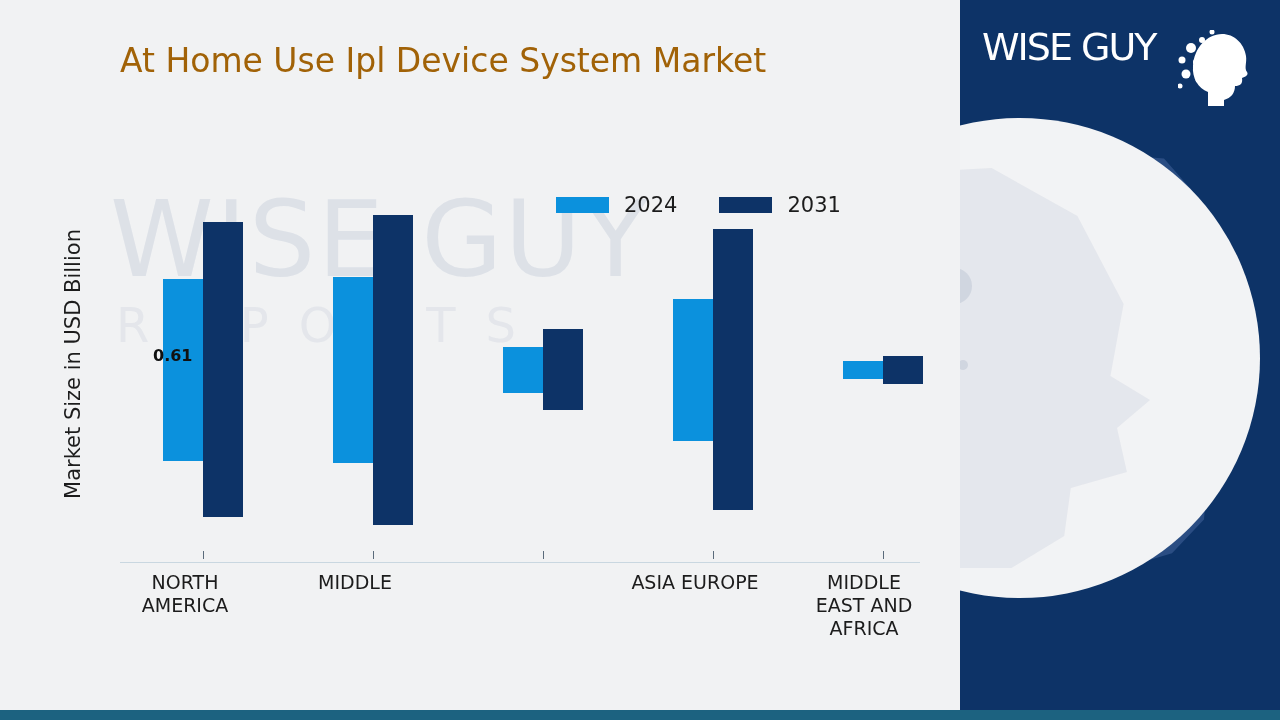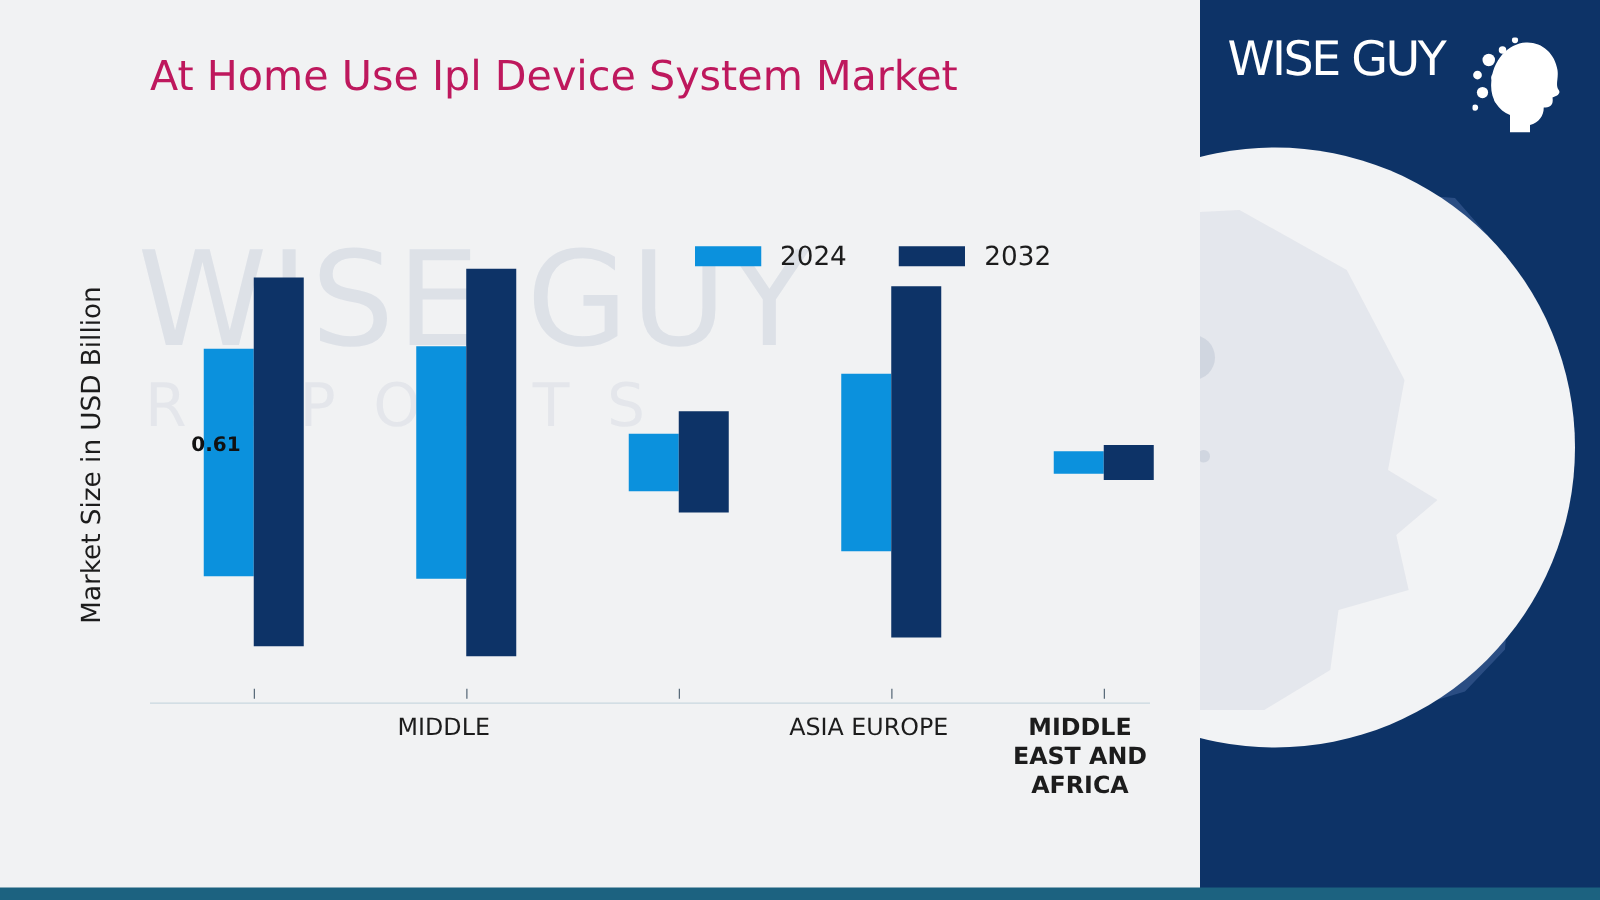--- a/index.html
+++ b/index.html
@@ -51,21 +51,21 @@
   .logo-head{
     position:absolute; right:6px; top:4px; width:78px; height:76px;
   }
   .ldot{ position:absolute; border-radius:50%; background:#ffffff; }
 
   
   .chart-wrap{ position:absolute; left:0; top:0; width:960px; height:720px; }
 
   .title{
     position:absolute; left:120px; top:40px; width:700px;
-    font-size:33px; line-height:42px; color:#be185d; font-weight:400;
+    font-size:33px; line-height:42px; color:#a16207; font-weight:400;
   }
 
   .watermark{
     position:absolute; left:110px; top:185px; width:760px; height:290px;
     pointer-events:none; user-select:none;
   }
   .wm-line1{
     font-size:105px; font-weight:400; color:#d7dce4; opacity:.75;
     letter-spacing:2px; line-height:110px; white-space:nowrap;
   }
@@ -138,21 +138,21 @@
 
     <div class="ylabel">Market Size in USD Billion</div>
 
     <div class="legend">
       <div class="legend-item">
         <span class="legend-swatch" style="background:#0b91dd"></span>
         <span class="legend-text">2024</span>
       </div>
       <div class="legend-item">
         <span class="legend-swatch" style="background:#0d3367"></span>
-        <span class="legend-text">2032</span>
+        <span class="legend-text">2031</span>
       </div>
     </div>
 
     <div class="plot">
       <div class="axis-line"></div>
 
       <div class="group" style="left:18px; width:130px;">
         <div class="bar b2024" style="height:182px"></div>
         <div class="bar b2032" style="height:295px"></div>
         <div class="tick" style="left:65px;"></div>
@@ -177,23 +177,24 @@
         <div class="tick" style="left:65px;"></div>
       </div>
 
       <div class="group" style="left:698px; width:130px;">
         <div class="bar b2024" style="height:18px"></div>
         <div class="bar b2032" style="height:28px"></div>
         <div class="tick" style="left:65px;"></div>
       </div>
     </div>
 
+    <div class="cat" style="left:118px; width:134px;">NORTH AMERICA</div>
     <div class="cat" style="left:288px; width:134px;">MIDDLE</div>
     <div class="cat" style="left:628px; width:134px;">ASIA EUROPE</div>
-    <div class="cat" style="left:808px; width:112px;font-weight:bold;">MIDDLE EAST AND AFRICA</div>
+    <div class="cat" style="left:808px; width:112px;">MIDDLE EAST AND AFRICA</div>
   </div>
 
   <div class="brand-panel">
     <div class="brand-head-dark"></div>
     <div class="brand-circle"></div>
     <div class="brand-head-light"></div>
 
     <div class="dot" style="left:-24px;  top:268px; width:36px; height:36px;"></div>
 
     <div class="dot" style="left:-2px;   top:360px; width:10px; height:10px;"></div>

